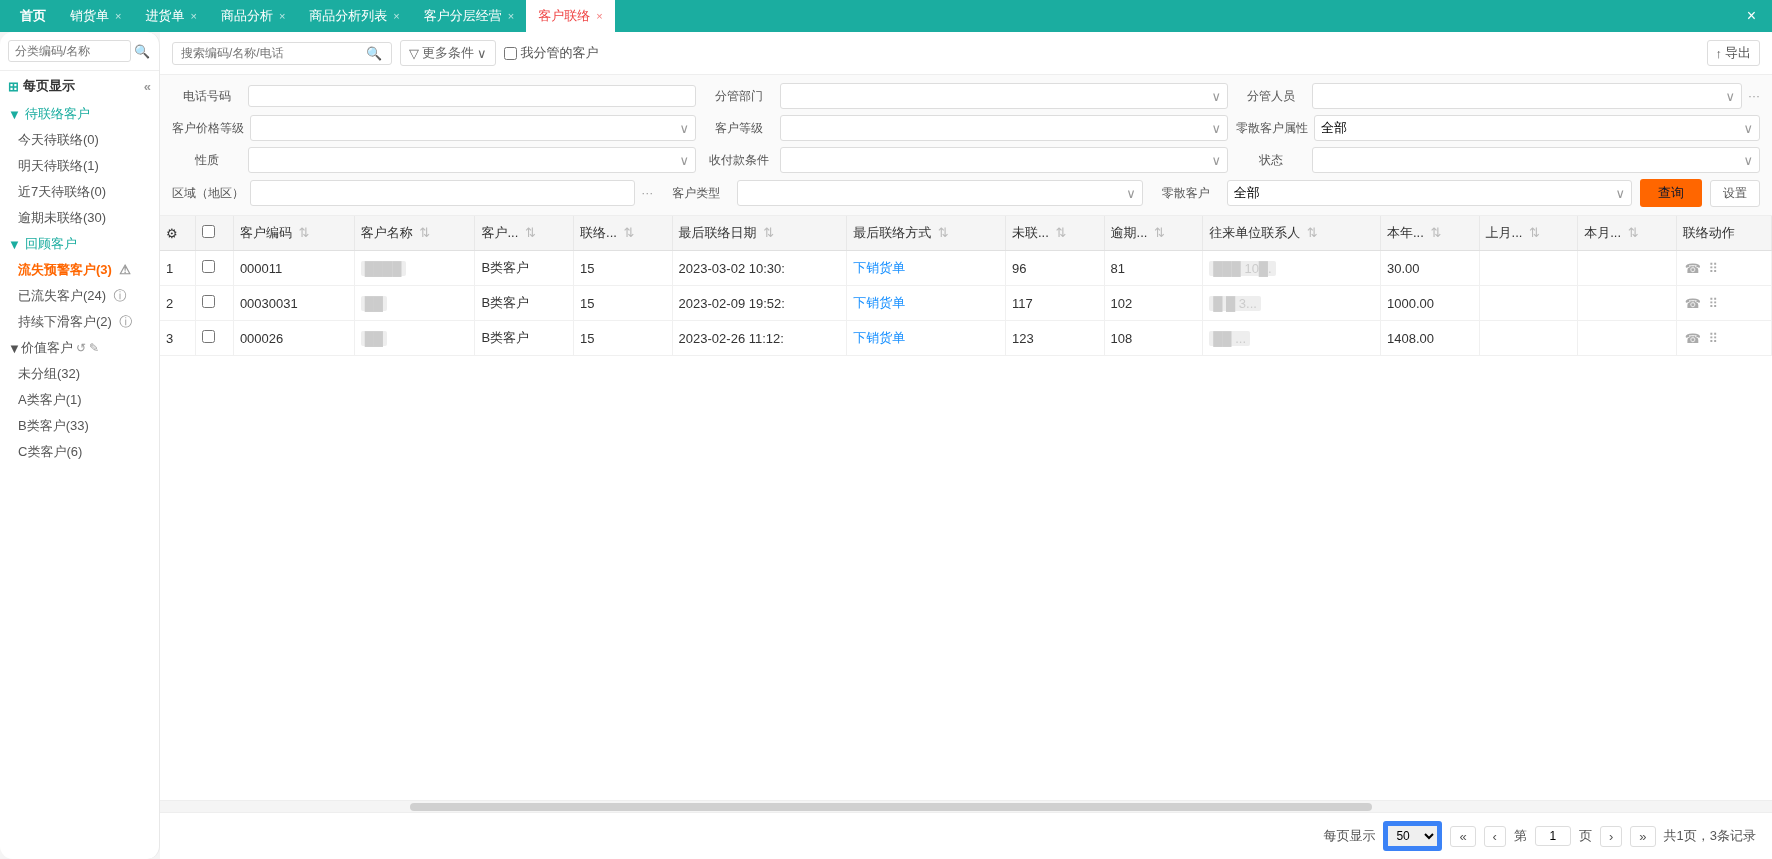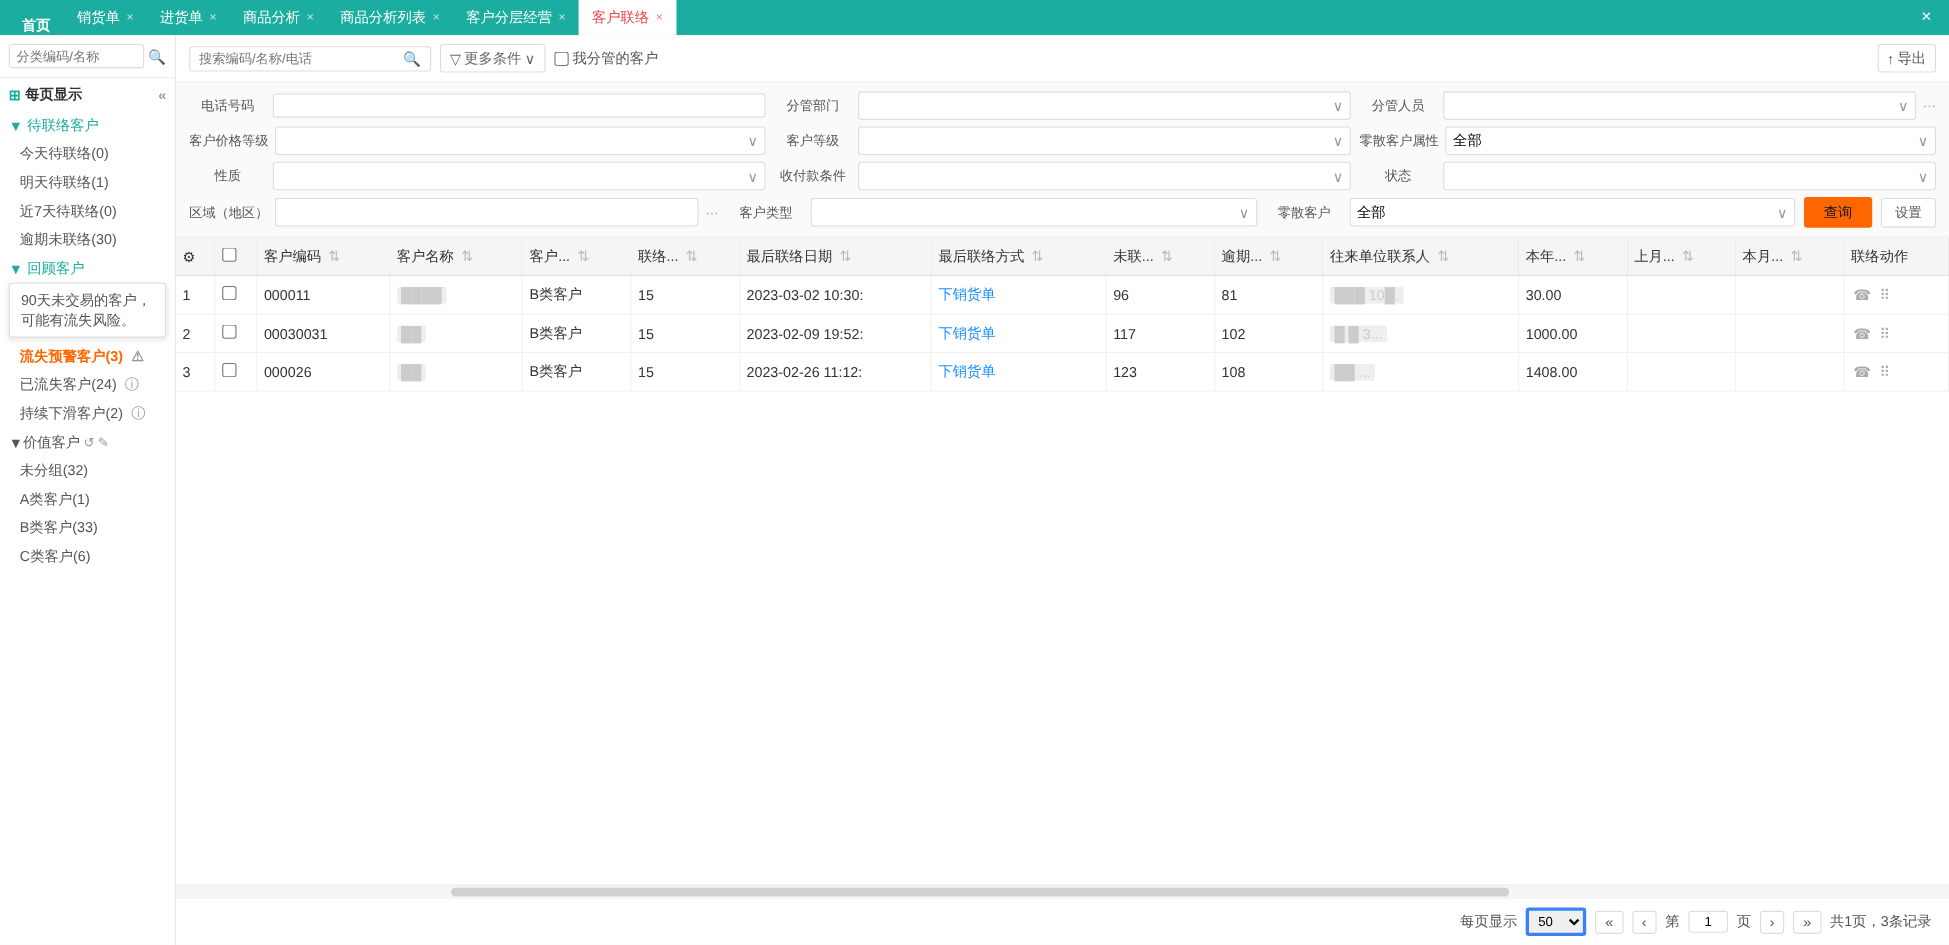--- a/index.html
+++ b/index.html
@@ -28,21 +28,21 @@
       background: white;
       color: #ef4444;
       text-align: center;
     }
     .top-nav .tab .close-x {
       margin-left: 6px;
       font-size: 11px;
       color: inherit;
       opacity: 0.7;
     }
-    .top-nav .tab.home { font-weight: bold; align-items: flex-end; }
+    .top-nav .tab.home { font-weight: bold; }
     .nav-close {
       margin-left: auto;
       color: white;
       cursor: pointer;
       font-size: 16px;
       padding: 0 8px;
     }
 
     
     .main-layout {
@@ -50,20 +50,21 @@
       height: calc(100vh - 32px);
     }
 
     
     .sidebar {
       width: 160px;
       background: white;
       border-right: 1px solid #e8e8e8;
       overflow-y: auto;
       flex-shrink: 0;
+      border-radius: 13px;
     }
     .sidebar-search {
       padding: 8px;
       display: flex;
       align-items: center;
       border-bottom: 1px solid #eee;
     }
     .sidebar-search input {
       border: 1px solid #ddd;
       border-radius: 3px;
@@ -323,21 +324,21 @@
       border-top: 1px solid #eee;
       padding: 8px 16px;
       display: flex;
       align-items: center;
       justify-content: flex-end;
       gap: 8px;
       font-size: 12px;
       color: #555;
     }
     .pagination select {
-      border: 3px solid #3b82f6;
+      border: 5px solid #3b82f6;
       border-radius: 3px;
       padding: 2px 4px;
       font-size: 12px;
     }
     .pagination .page-btn {
       border: 1px solid #ddd;
       background: white;
       padding: 2px 8px;
       border-radius: 3px;
       cursor: pointer;
@@ -428,23 +429,20 @@
     <div class="sidebar-item">
       <span>近7天待联络(0)</span>
     </div>
     <div class="sidebar-item">
       <span>逾期未联络(30)</span>
     </div>
 
     <div class="sidebar-section-title">
       <span class="arrow">▼</span>
       <span>回顾客户</span>
-    </div>
-    <div class="tooltip-box">
-      <span>90天未交易的客户，可能有流失风险。</span>
     </div>
     <div class="sidebar-item active">
       <span>流失预警客户(3)</span>
       <span class="item-icon">⚠</span>
     </div>
     <div class="sidebar-item">
       <span>已流失客户(24)</span>
       <span class="item-icon">ⓘ</span>
     </div>
     <div class="sidebar-item">

